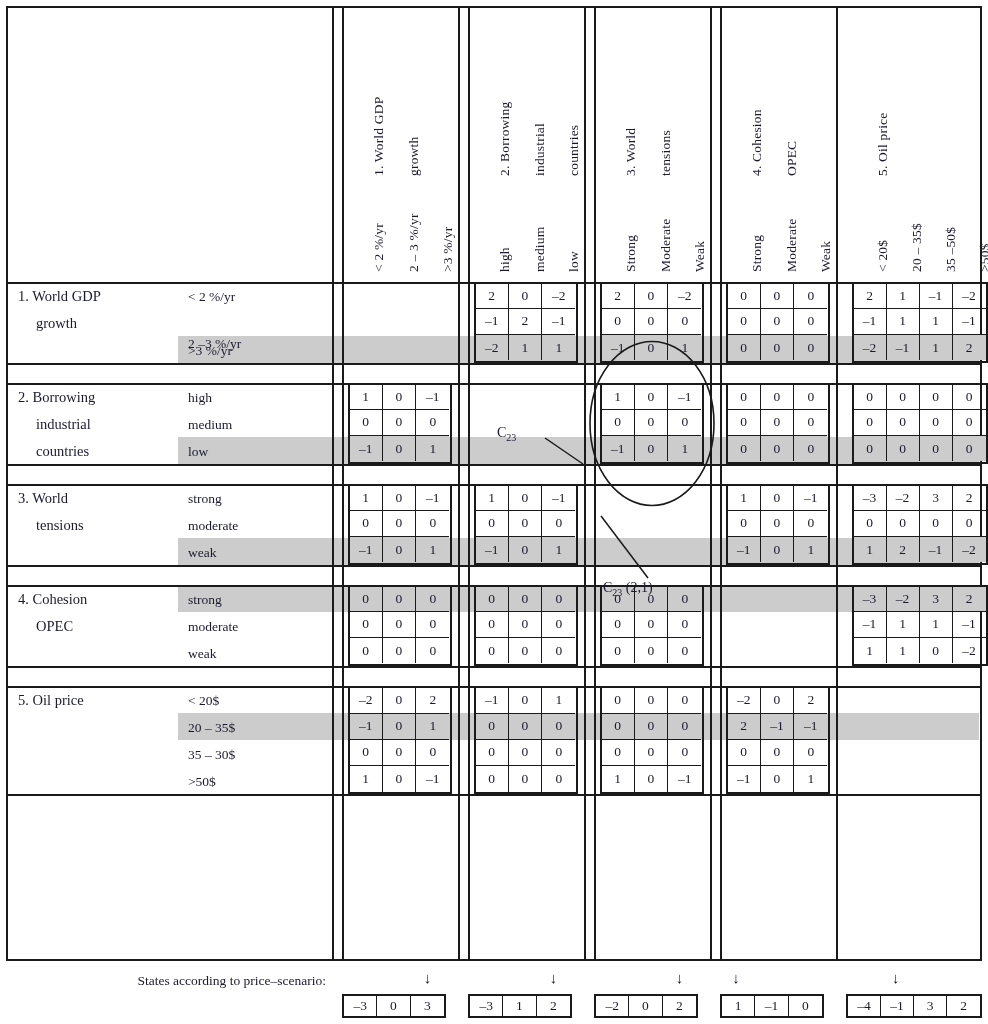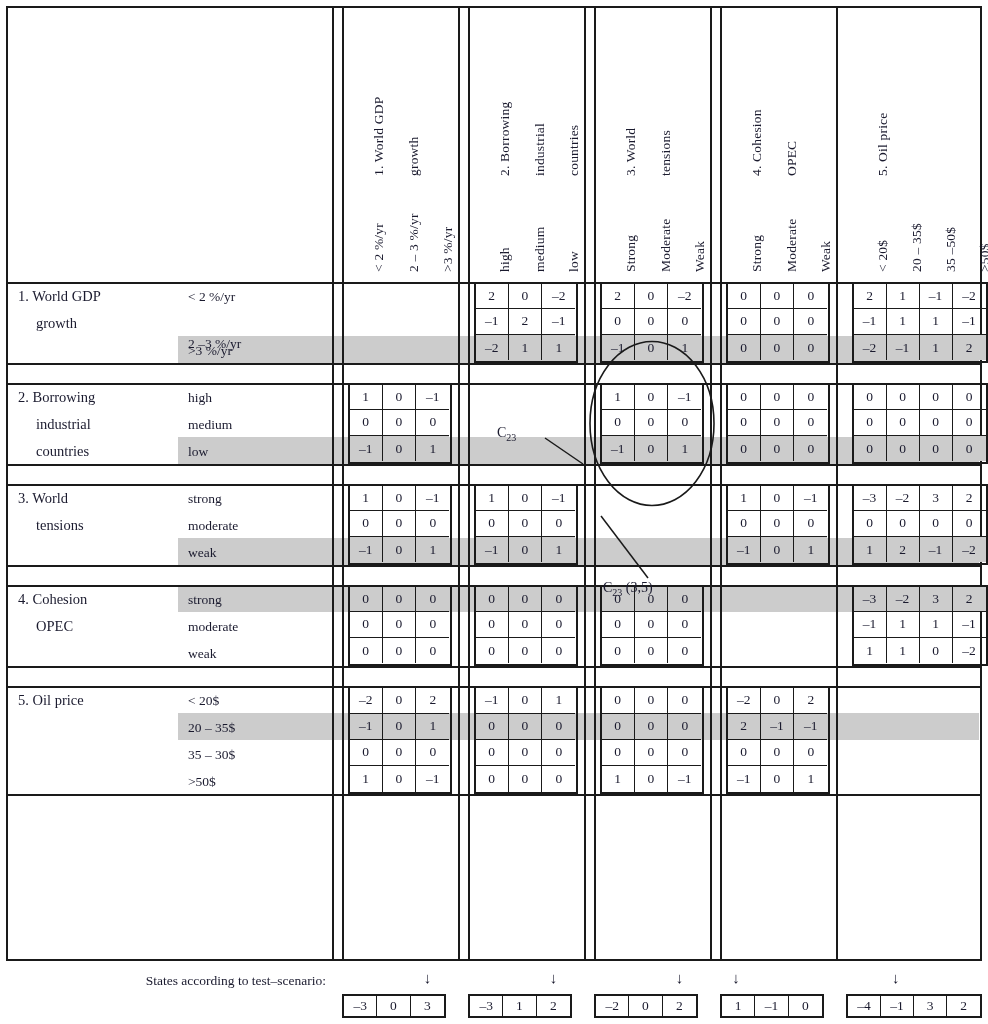--- a/index.html
+++ b/index.html
@@ -369,21 +369,21 @@
           <div class="mcell">0</div>
           <div class="mcell lastcol">0</div>
           <div class="mcell lastrow">–1</div>
           <div class="mcell lastrow">0</div>
           <div class="mcell lastcol lastrow">1</div>
         </div>
       </div>
   </div>
 
   <div class="foot" id="foot">
-      <div class="footlabel" style="left: 0px; top: 10px; width: 320px;">States according to test–scenario:</div>
+      <div class="footlabel" style="left: 0px; top: 10px; width: 320px;">States according to price–scenario:</div>
       <span class="arrow" style="left: 417.667px; top: 8px;">↓</span>
       <div class="fblock" style="left: 336px; top: 31px; width: 104px; grid-template-columns: repeat(3, 1fr); grid-template-rows: 1fr;">
         <div class="mcell lastrow">–3</div>
         <div class="mcell lastrow">0</div>
         <div class="mcell lastcol lastrow">3</div>
       </div>
       <span class="arrow" style="left: 543.667px; top: 8px;">↓</span>
       <div class="fblock" style="left: 462px; top: 31px; width: 104px; grid-template-columns: repeat(3, 1fr); grid-template-rows: 1fr;">
         <div class="mcell lastrow">–3</div>
         <div class="mcell lastrow">1</div>
@@ -409,14 +409,14 @@
         <div class="mcell lastcol lastrow">2</div>
       </div>
     </div>
 
   <svg class="overlay" id="overlay">
       <ellipse cx="652" cy="423.5" rx="62" ry="82" fill="none" stroke="#1a1a1a" stroke-width="1.6"></ellipse>
       <line x1="545" y1="438" x2="583" y2="464" stroke="#1a1a1a" stroke-width="1.5"></line>
       <line x1="601" y1="516" x2="648" y2="578" stroke="#1a1a1a" stroke-width="1.5"></line>
     </svg>
 <div class="ann" style="left: 497px; top: 425px;"><span>C</span><sub>23</sub></div>
-    <div class="ann" style="left: 603px; top: 580px;"><span>C</span><sub>23</sub><span> (3,5)</span></div>
+    <div class="ann" style="left: 603px; top: 580px;"><span>C</span><sub>23</sub><span> (2,1)</span></div>
   </div>
 
 </body></html>

